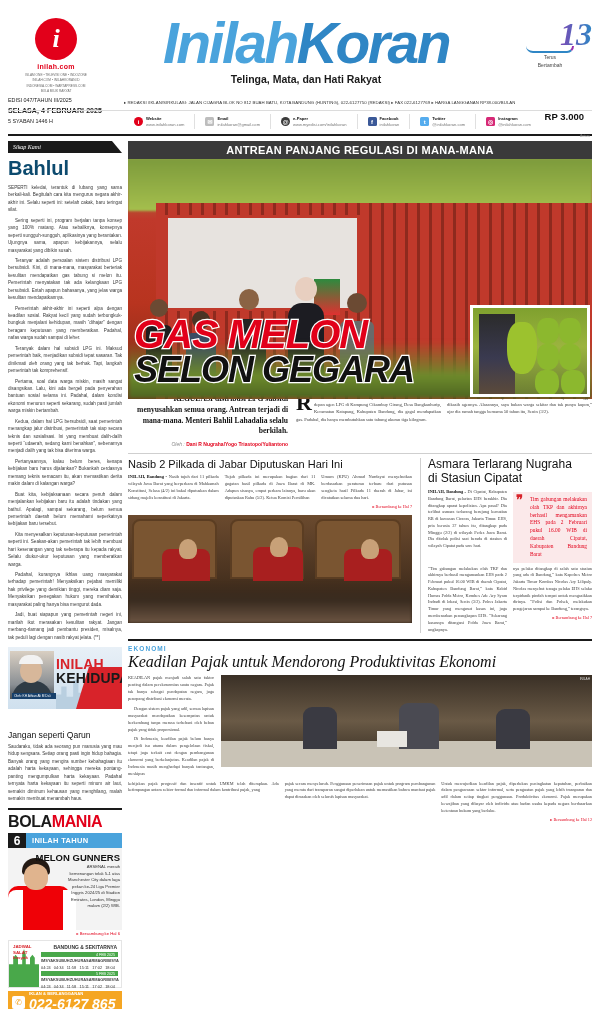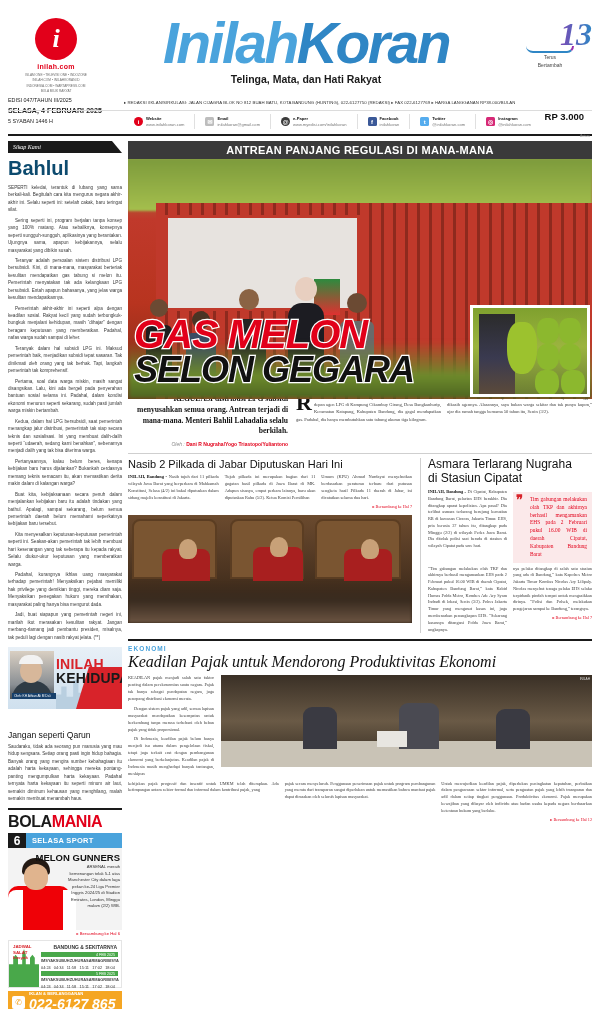--- a/index.html
+++ b/index.html
@@ -390,21 +390,21 @@
         </div>
       </div>
       <div class="qarun-title">Jangan seperti Qarun</div>
       <div class="col-text">
         <p class="lead">Saudaraku, tidak ada seorang pun manusia yang mau hidup sengsara. Setiap orang pasti ingin hidup bahagia. Banyak orang yang mengira sumber kebahagiaan itu adalah harta kekayaan, sehingga mereka pontang-panting mengumpulkan harta kekayaan. Padahal ternyata harta kekayaan itu seperti minum air laut, semakin diminum kehausan yang menghilang, malah semakin membuat menambah haus.</p>
       </div>
 
       <div class="bola-head"><span class="b1">BOLA</span><span class="b2">MANIA</span></div>
       <div class="bola-bar">
         <div class="bola-num">6</div>
-        <div class="bola-sport">SELASA SPORT</div>
+        <div class="bola-sport">INILAH TAHUN</div>
       </div>
       <div class="bola-photo">
         <div class="player">
           <div class="shirt"></div>
           <div class="sleeve"></div>
           <div class="sleeve2"></div>
           <div class="hair"></div>
           <div class="head"></div>
         </div>
         <div class="gunners-t">MELON GUNNERS</div>

